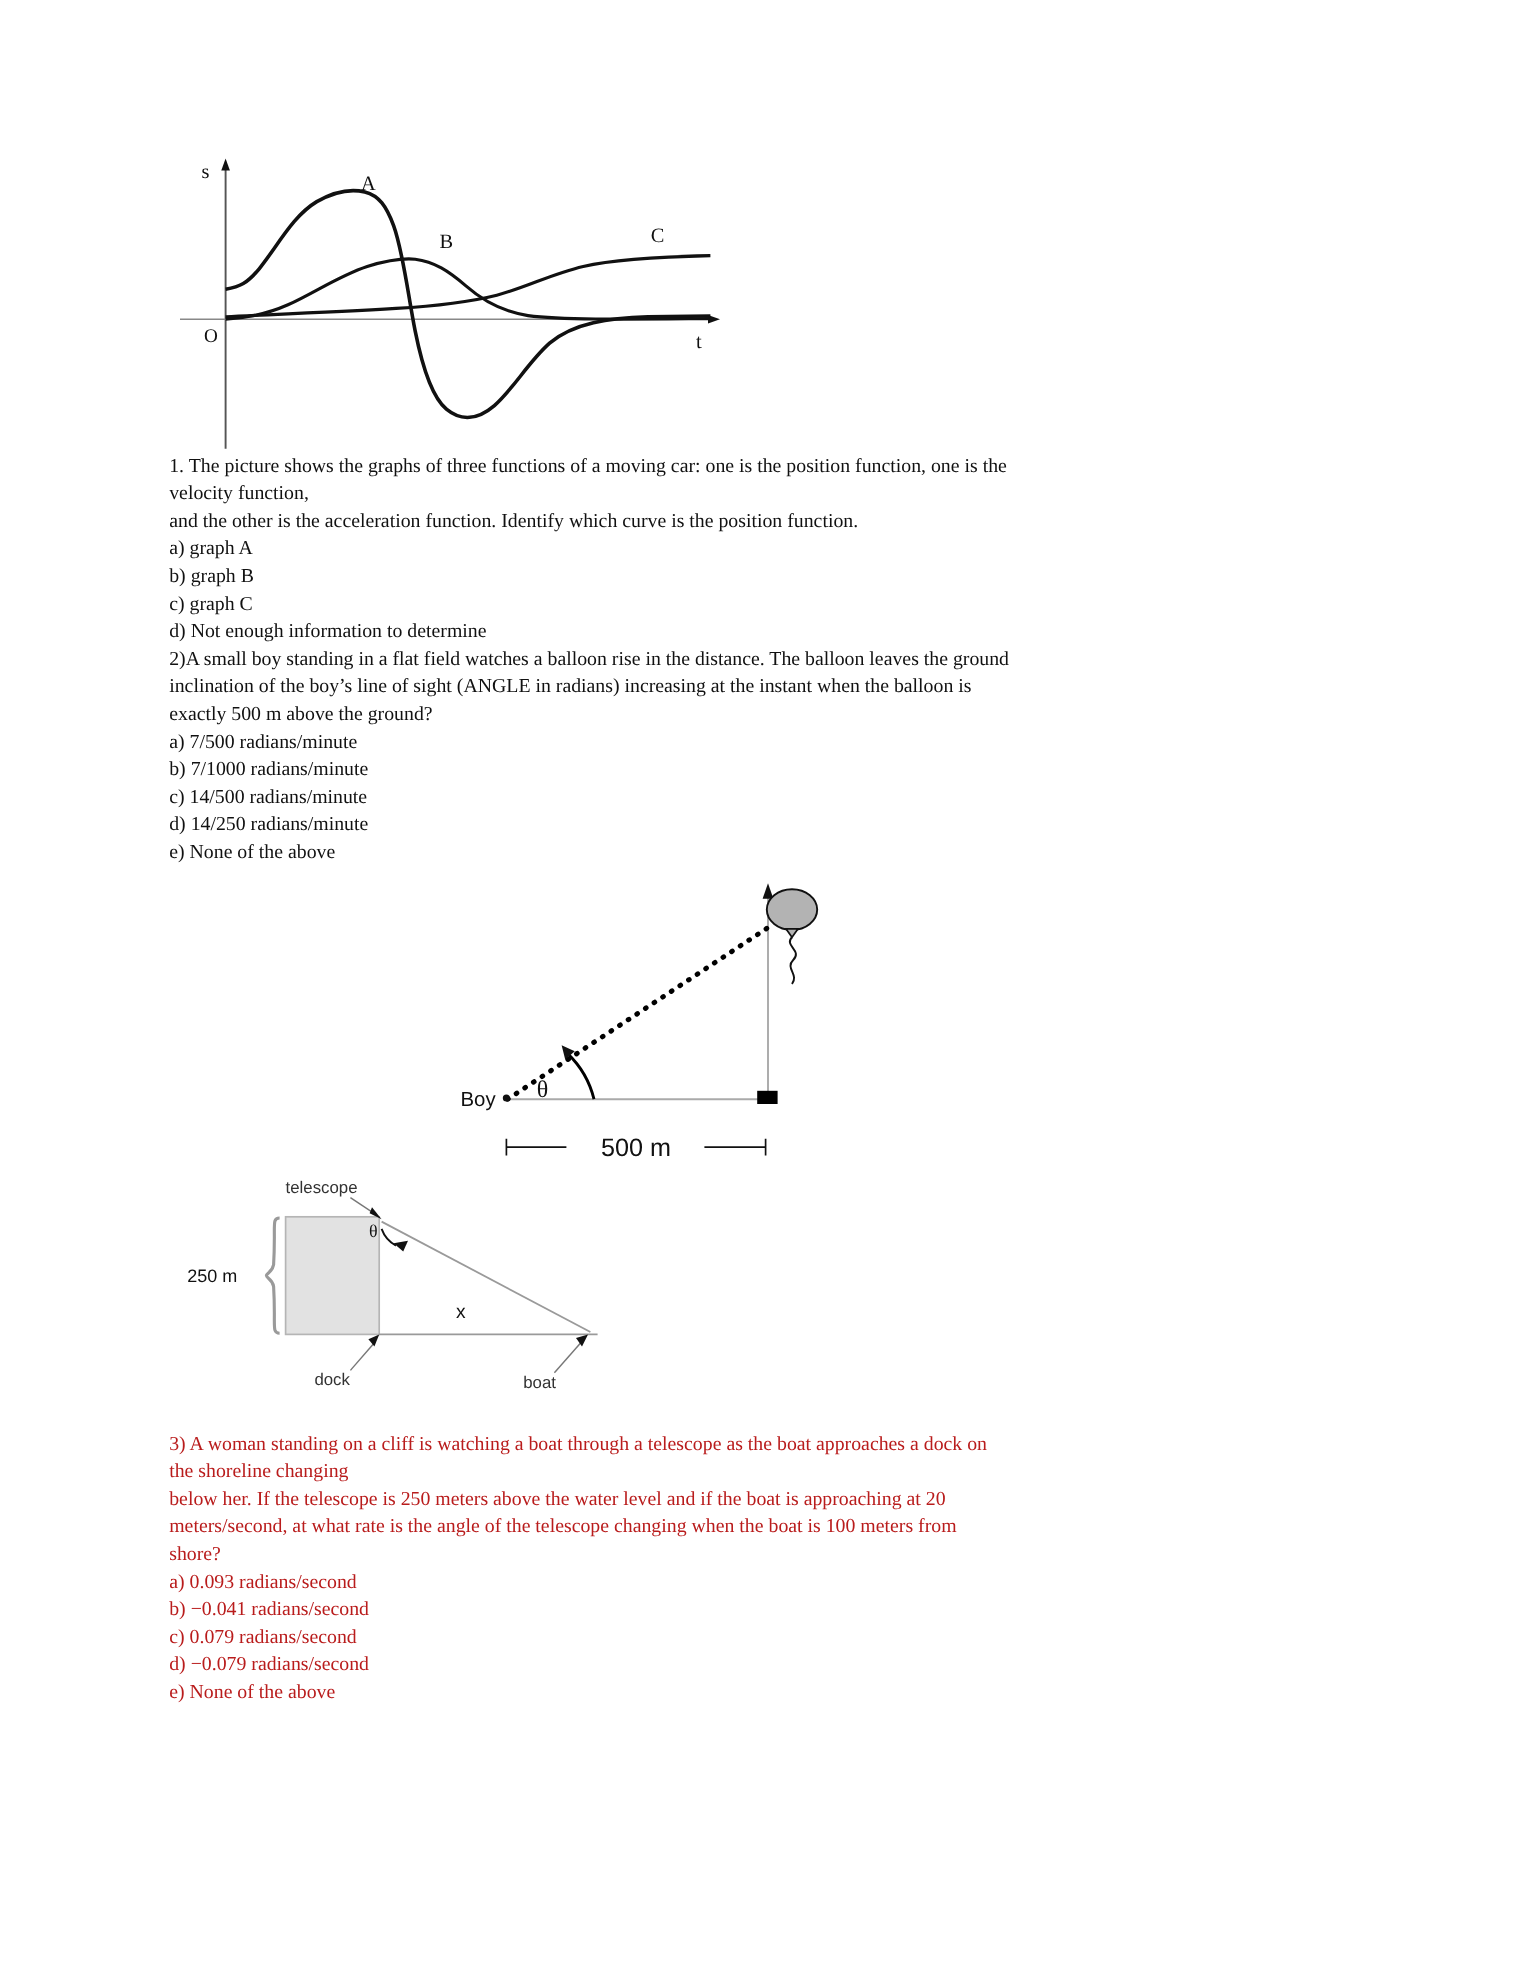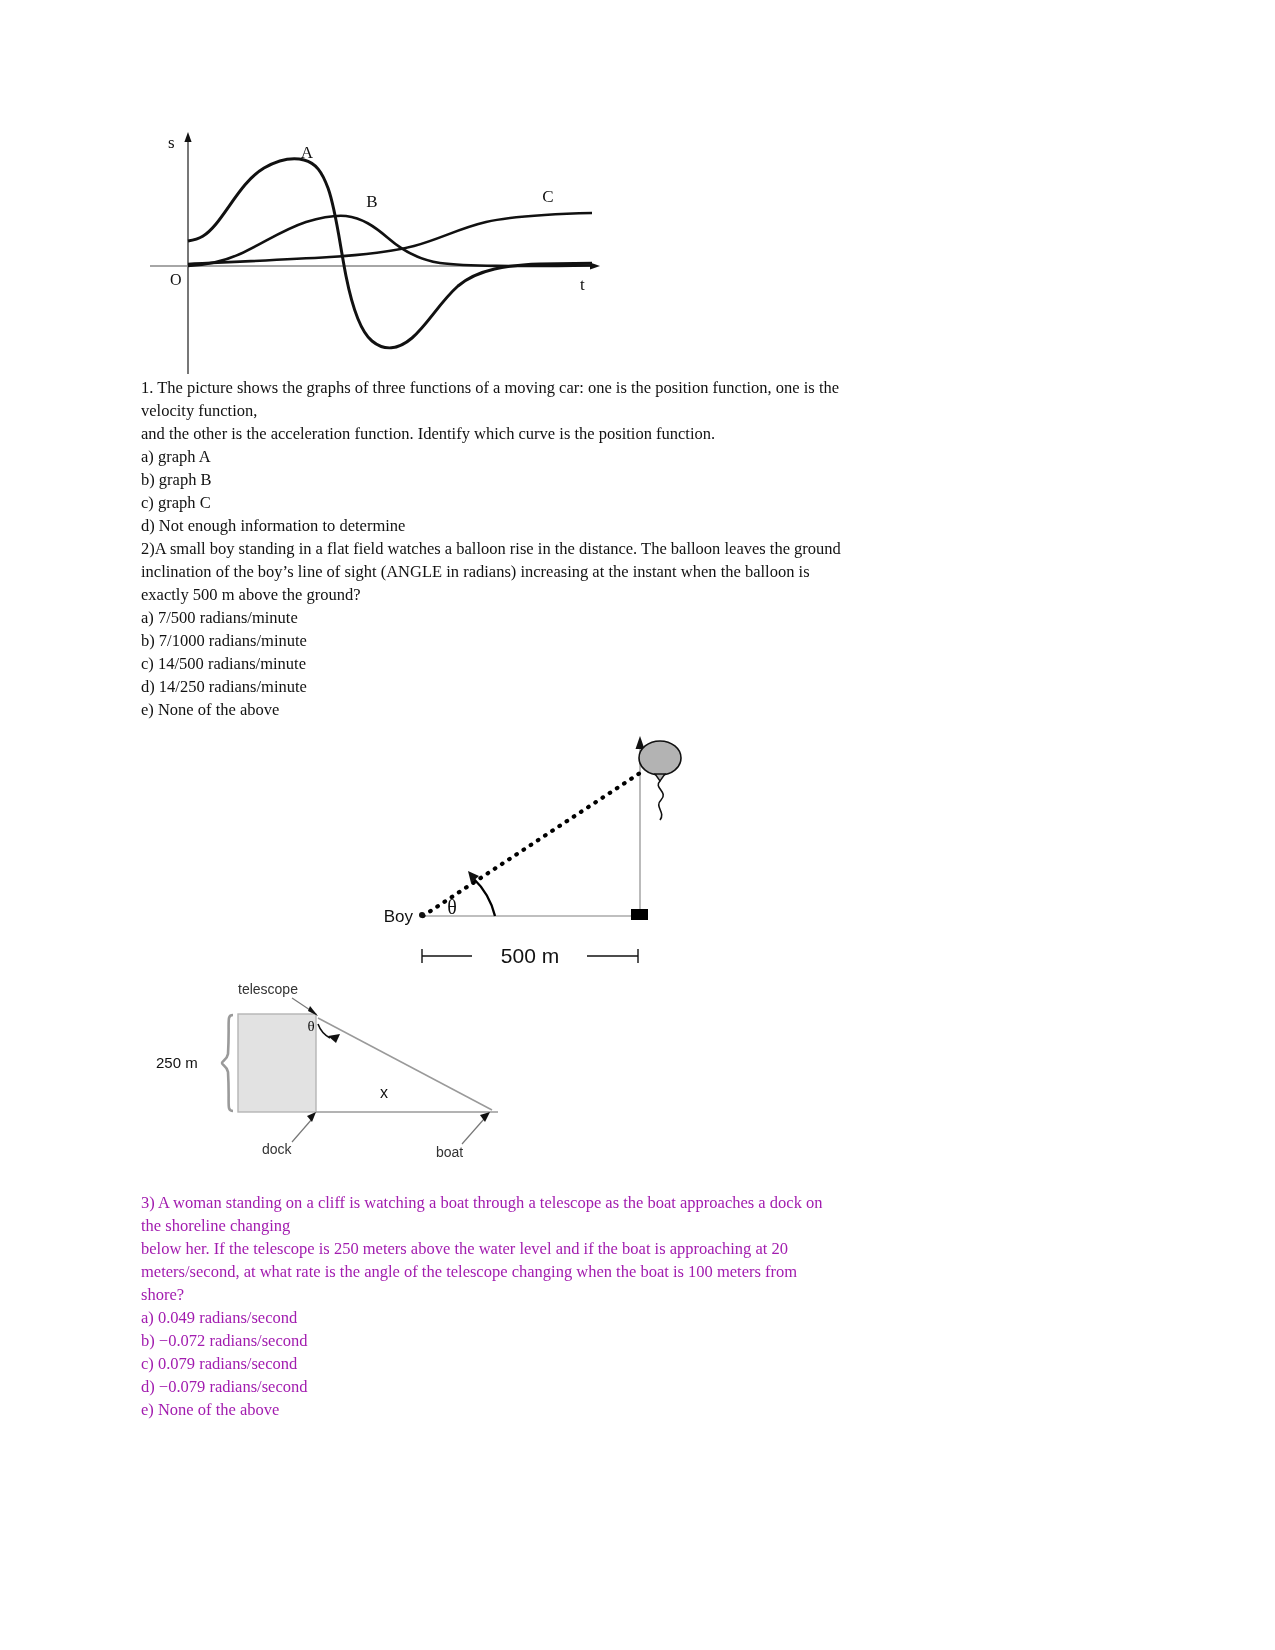--- a/index.html
+++ b/index.html
@@ -72,21 +72,21 @@
   }
 
   
   .text-block2 {
     position: absolute;
     left: 141px;
     top: 1191px;
     width: 930px;
     font-size: 16.5px;
     line-height: 23px;
-    color: #a21caf;
+    color: #b91c1c;
   }
 
   svg text {
     font-family: "Liberation Sans", sans-serif;
   }
   .serif-lbl {
     font-family: "Liberation Serif", serif;
   }
 </style>
 </head>
@@ -213,20 +213,20 @@
       <text x="296" y="181" font-size="14" fill="#333">boat</text>
     </svg>
   </div>
 
   <div class="text-block2">
     <div class="text-line">3) A woman standing on a cliff is watching a boat through a telescope as the boat approaches a dock on</div>
     <div class="text-line">the shoreline changing</div>
     <div class="text-line">below her. If the telescope is 250 meters above the water level and if the boat is approaching at 20</div>
     <div class="text-line">meters/second, at what rate is the angle of the telescope changing when the boat is 100 meters from</div>
     <div class="text-line">shore?</div>
-    <div class="text-line">a) 0.049 radians/second</div>
-    <div class="text-line">b) −0.072 radians/second</div>
+    <div class="text-line">a) 0.093 radians/second</div>
+    <div class="text-line">b) −0.041 radians/second</div>
     <div class="text-line">c) 0.079 radians/second</div>
     <div class="text-line">d) −0.079 radians/second</div>
     <div class="text-line">e) None of the above</div>
   </div>
 
 </div>
 
 </body></html>

